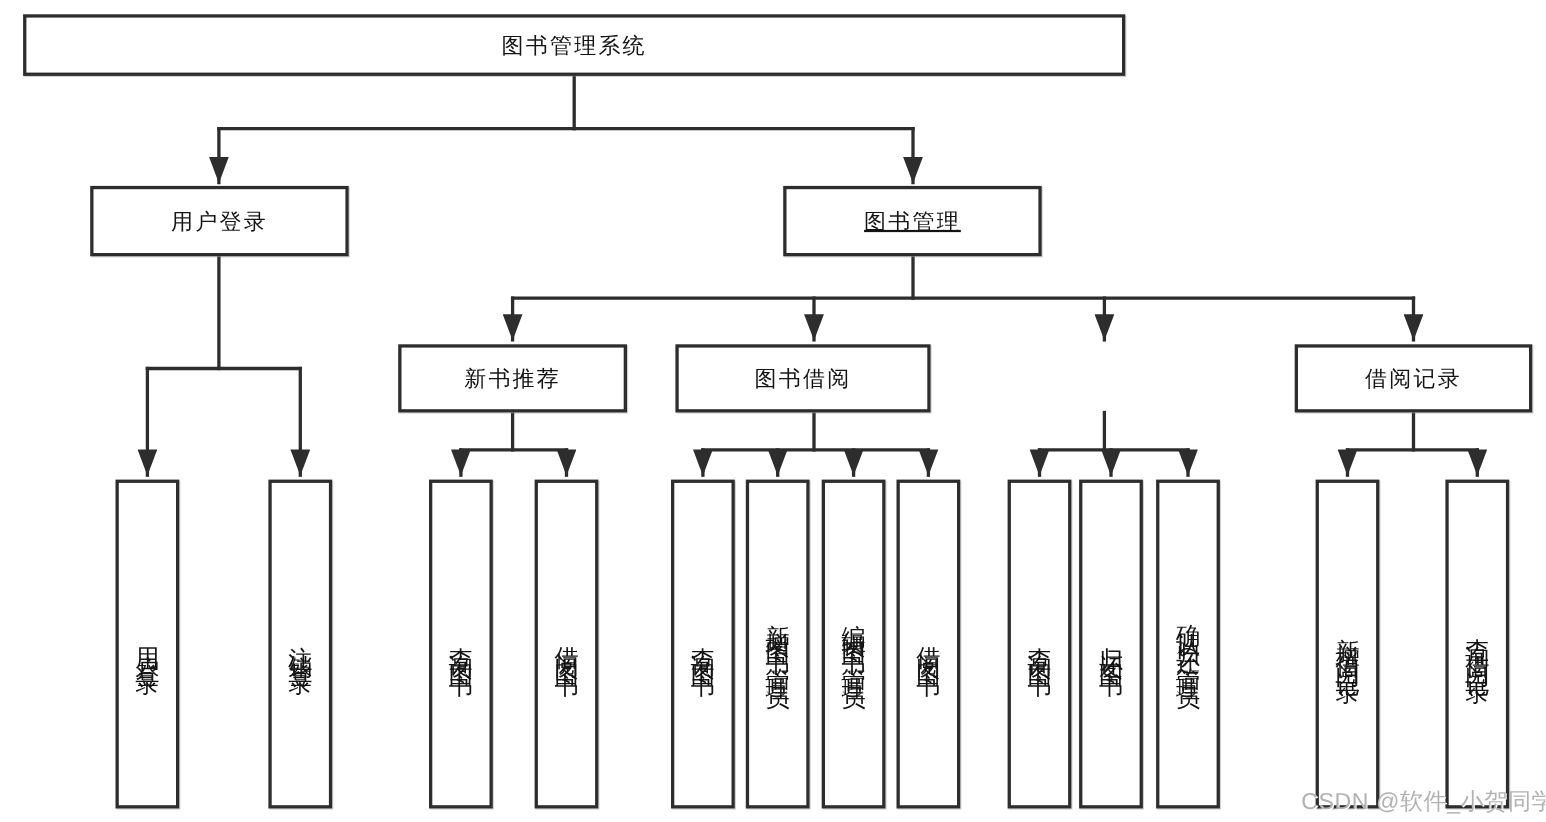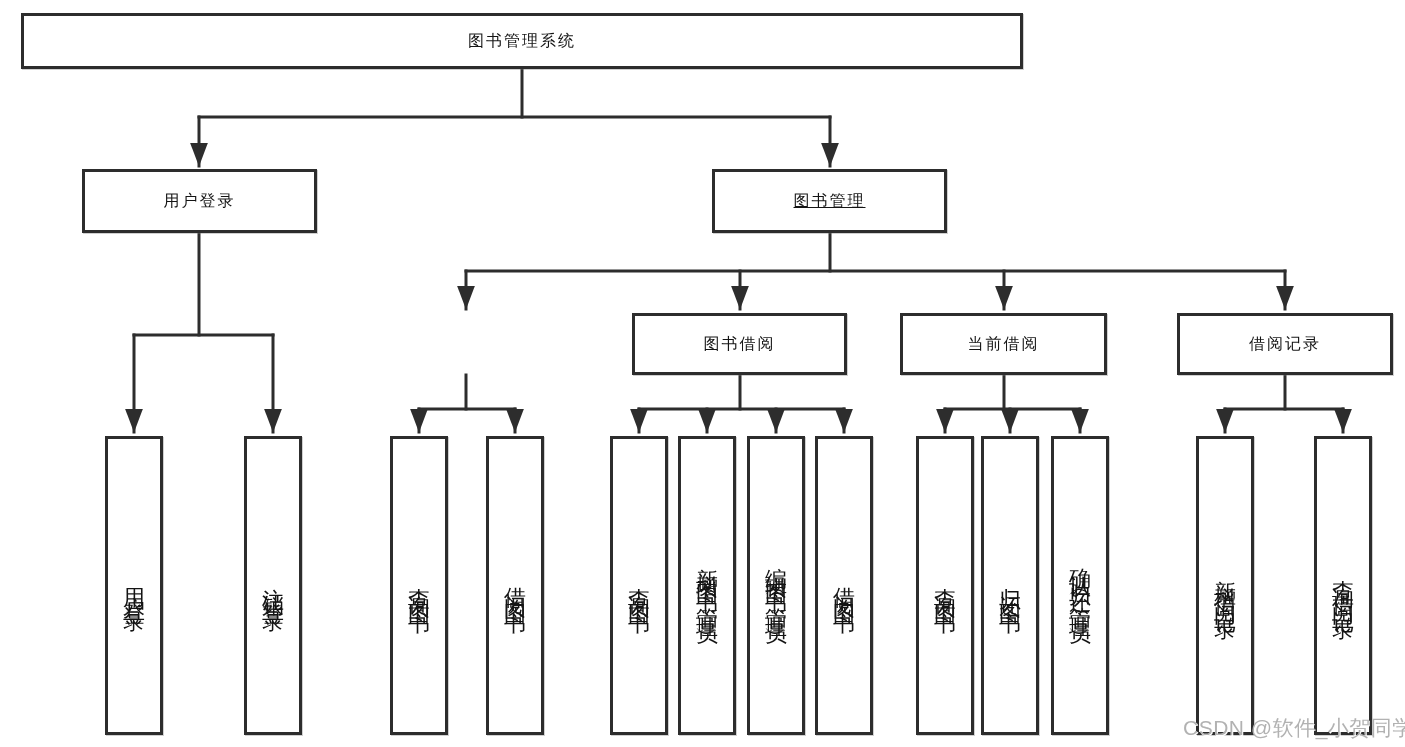--- a/index.html
+++ b/index.html
@@ -21,21 +21,21 @@
     border: 3px solid #2d2d2d;
     background: #ffffff;
     color: #141414;
     display: flex;
     align-items: center;
     justify-content: center;
     box-sizing: border-box;
     box-shadow: 1px 1px 0 rgba(120,120,120,0.35);
   }
   .node.h {
-    font-size: 16px;
+    font-size: 20px;
     letter-spacing: 2px;
     white-space: nowrap;
   }
   .node.v {
     font-size: 22px;
     letter-spacing: 8px;
     writing-mode: vertical-rl;
     text-align: center;
     line-height: 1;
   }
@@ -43,21 +43,21 @@
     writing-mode: vertical-rl;
   }
   
   .n-root  { left: 21px;   top: 13px;  width: 1002px; height: 56px; }
   
   .n-l2a   { left: 82px;   top: 169px; width: 235px; height: 64px; }
   .n-l2b   { left: 712px;  top: 169px; width: 235px; height: 64px; text-decoration: underline; }
   
   .n-l3    { top: 313px; height: 62px; }
   .n-l3b1  { left: 362px;  width: 208px; }
-  .n-l3b2  { left: 632px;  width: 215px; }
+  .n-l3b2  { left: 614px;  width: 232px; }
   .n-l3b3  { left: 900px;  width: 207px; }
   .n-l3b4  { left: 1177px; width: 216px; }
   
   .leaf    { top: 436px; width: 58px; height: 299px; }
   .lfA1 { left: 105px; }
   .lfA2 { left: 244px; }
   .lfB1 { left: 390px; }
   .lfB2 { left: 486px; }
   .lfC1 { left: 610px; }
   .lfC2 { left: 678px; }
@@ -138,26 +138,26 @@
     <span>图书管理系统</span>
   </div>
 
   <div class="node h n-l2a">
     <span>用户登录</span>
   </div>
   <div class="node h n-l2b">
     <span>图书管理</span>
   </div>
 
+  <div class="node h n-l3 n-l3b1">
+    <span>新书推荐</span>
+  </div>
   <div class="node h n-l3 n-l3b2">
     <span>图书借阅</span>
   </div>
-  <div class="node h n-l3 n-l3b3">
-    <span>当前借阅</span>
-  </div>
   <div class="node h n-l3 n-l3b4">
     <span>借阅记录</span>
   </div>
 
   <div class="node v leaf lfA1">
     <span>用户登录</span>
   </div>
   <div class="node v leaf lfA2">
     <span>注销登录</span>
   </div>

